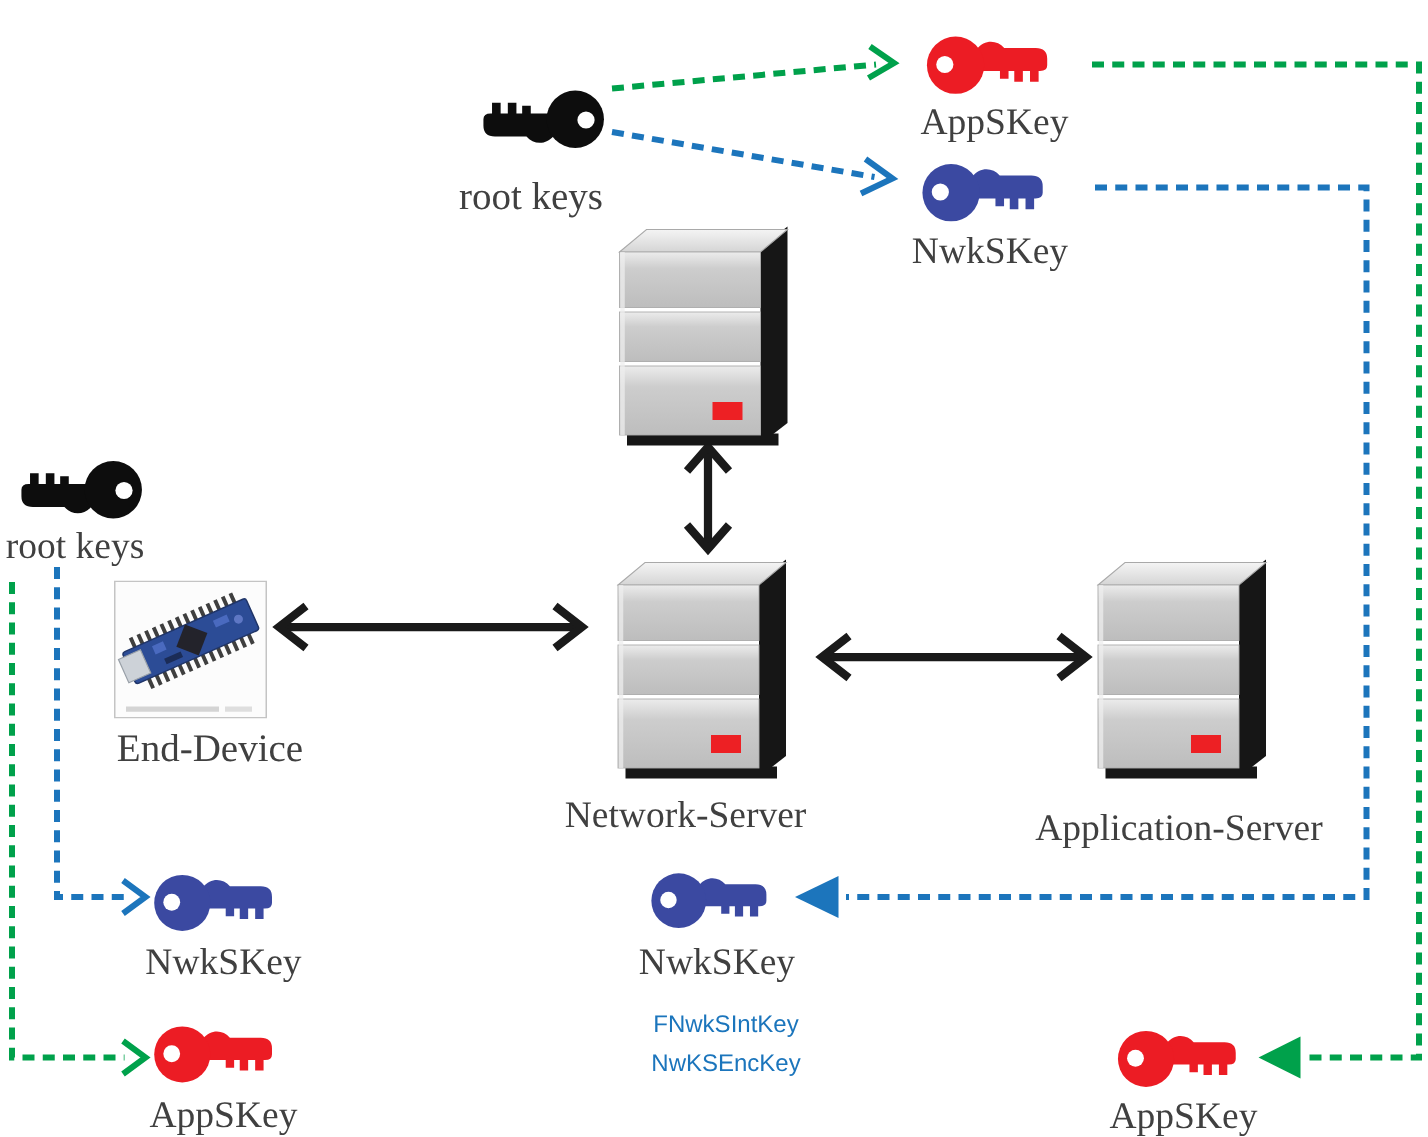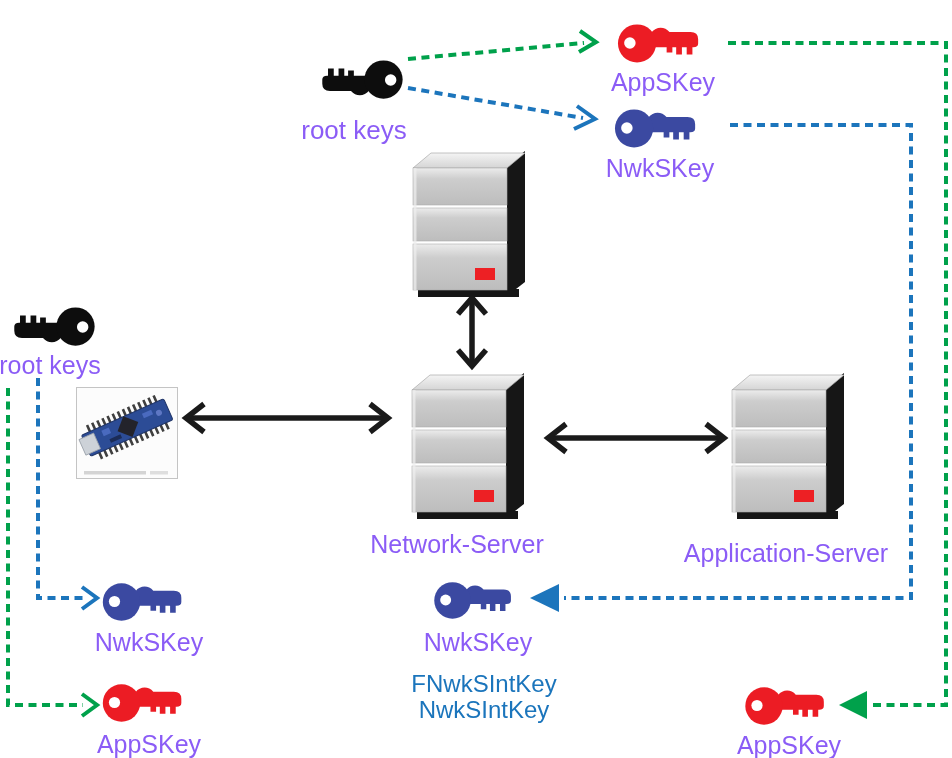--- a/index.html
+++ b/index.html
@@ -3,31 +3,31 @@
 <meta charset="utf-8">
 <style>
   html,body{margin:0;padding:0;background:#fff;}
   #canvas{
     position:relative;width:952px;height:758px;background:#fff;overflow:hidden;
     font-family:"Liberation Sans","DejaVu Sans",sans-serif;
   }
   .abs{position:absolute;}
   .lbl{
     position:absolute;transform:translateX(-50%);
-    font-size:25px;color:#8b5cf6;white-space:nowrap;line-height:1.05;
+    font-size:25px;color:#404040;white-space:nowrap;line-height:1.05;font-family:Liberation Serif, serif;
   }
   .lbl.big{font-size:26px;}
   .keysvg{position:absolute;}
   .k-red{color:#EC1C24;}
   .k-blue{color:#3B49A1;}
   .k-black{color:#0d0d0d;}
   .flip{transform:rotate(180deg);}
   .session-keys{
     position:absolute;transform:translateX(-50%);
-    color:#1B75BC;font-size:24px;line-height:25.5px;text-align:center;white-space:nowrap;
+    color:#1B75BC;font-size:16px;line-height:25.5px;text-align:center;white-space:nowrap;
   }
   #overlay{position:absolute;left:0;top:0;}
   .dash-g{stroke:#00A14B;stroke-width:4;fill:none;stroke-dasharray:8 5.5;}
   .dash-b{stroke:#1C75BC;stroke-width:4;fill:none;stroke-dasharray:8 5.5;}
   .chev-g{stroke:#00A14B;stroke-width:4;fill:none;}
   .chev-b{stroke:#1C75BC;stroke-width:4;fill:none;}
   .tri-g{fill:#00A14B;}
   .tri-b{fill:#1C75BC;}
   .blk{stroke:#1a1a1a;stroke-width:5.5;fill:none;}
 </style>
@@ -155,20 +155,21 @@
   <div class="lbl" style="left:457px;top:531px">Network-Server</div>
 
   <svg class="abs" style="left:731px;top:372px" width="118" height="150">
       <use href="#server-shape"></use>
     </svg>
   <div class="lbl" style="left:786px;top:540px">Application-Server</div>
 
   <svg class="abs" style="left:76px;top:387px" width="102" height="92">
       <use href="#arduino-shape"></use>
     </svg>
+  <div class="lbl big" style="left:140px;top:485px">End-Device</div>
 
   <svg class="keysvg k-black flip" style="left:10px;top:305px" width="87" height="44">
       <use href="#key-shape"></use>
     </svg>
   <div class="lbl" style="left:50px;top:352px">root keys</div>
 
   <svg class="keysvg k-blue" style="left:101px;top:580px" width="84" height="43">
       <use href="#key-shape"></use>
     </svg>
   <div class="lbl" style="left:149px;top:629px">NwkSKey</div>
@@ -177,21 +178,21 @@
       <use href="#key-shape"></use>
     </svg>
   <div class="lbl" style="left:149px;top:731px">AppSKey</div>
 
   <svg class="keysvg k-blue" style="left:432px;top:579px" width="83" height="42">
       <use href="#key-shape"></use>
     </svg>
   <div class="lbl" style="left:478px;top:629px">NwkSKey</div>
   <div class="session-keys" style="left:484px;top:671px">
     <div>FNwkSIntKey</div>
-    <div>NwkSIntKey</div>
+    <div>NwKSEncKey</div>
   </div>
 
   <svg class="keysvg k-red" style="left:743px;top:684px" width="85" height="43">
       <use href="#key-shape"></use>
     </svg>
   <div class="lbl" style="left:789px;top:732px">AppSKey</div>
 
 </div>
 
 </body></html>

